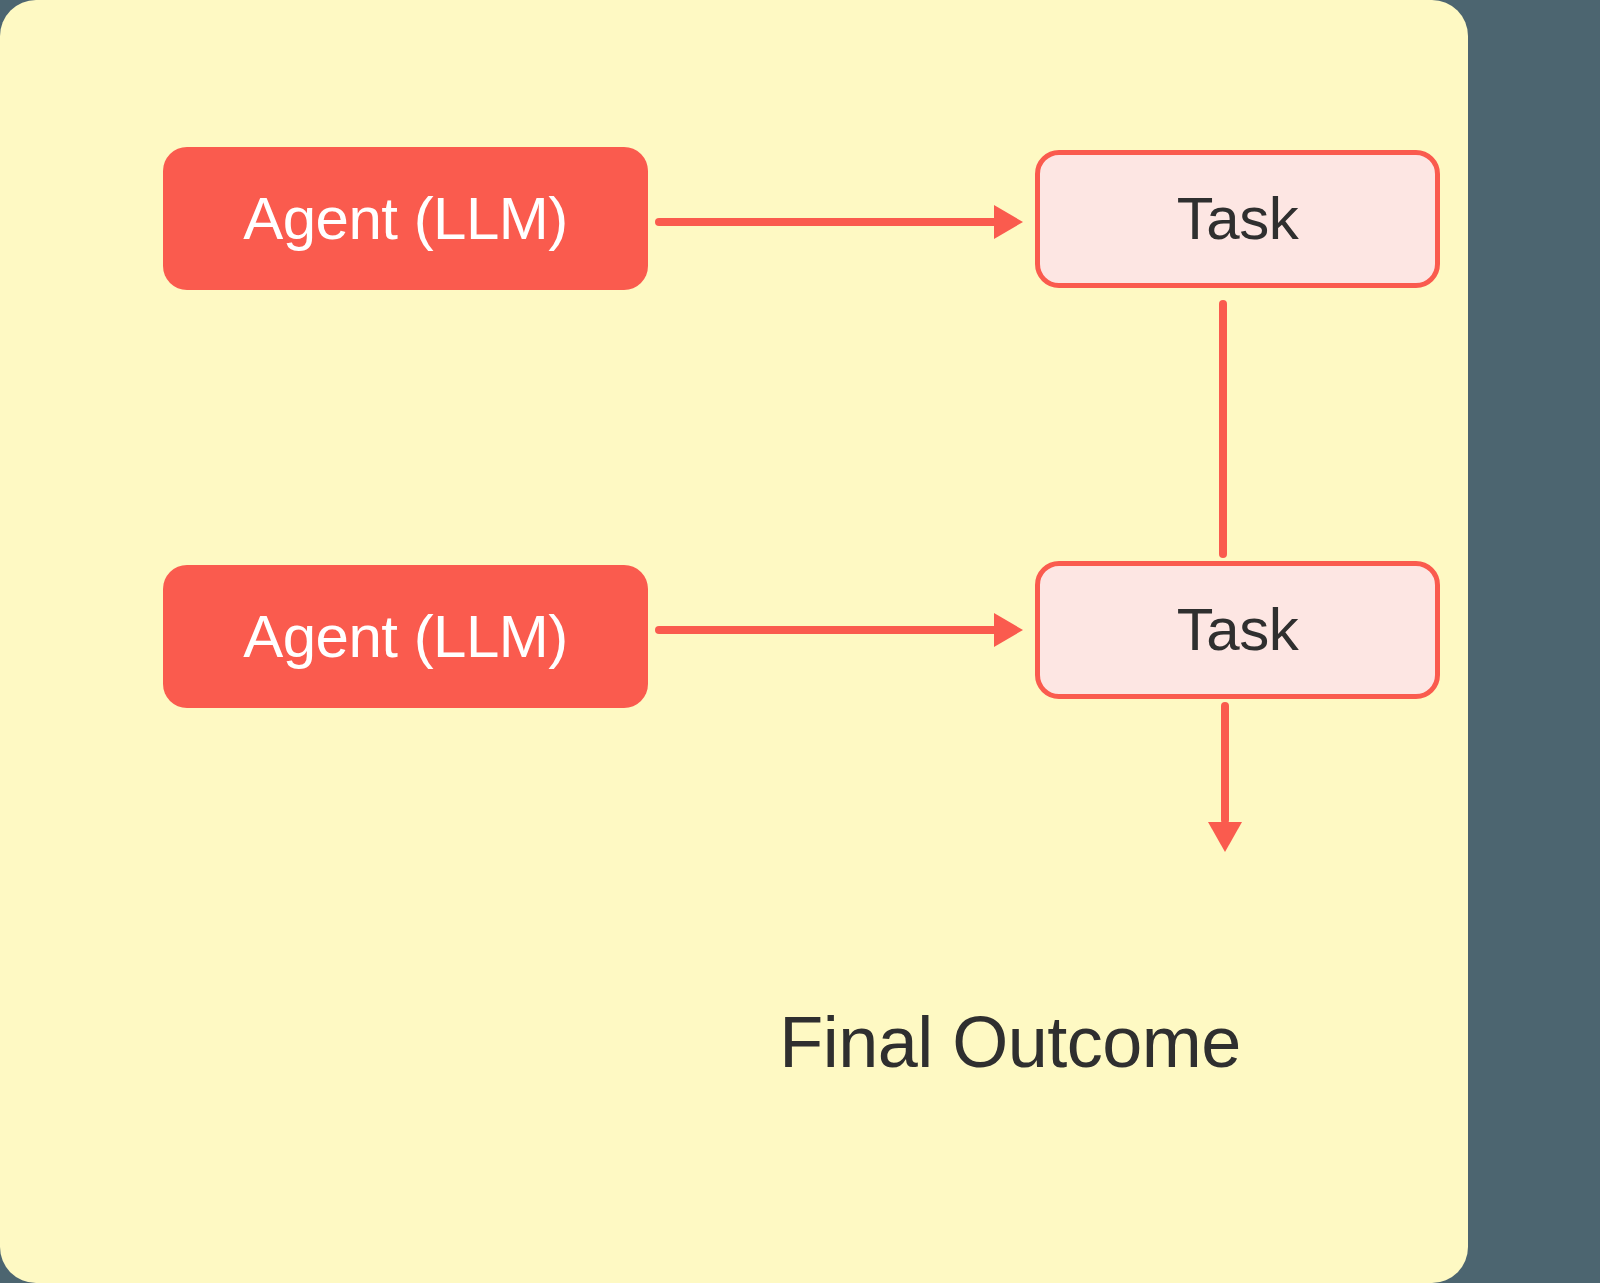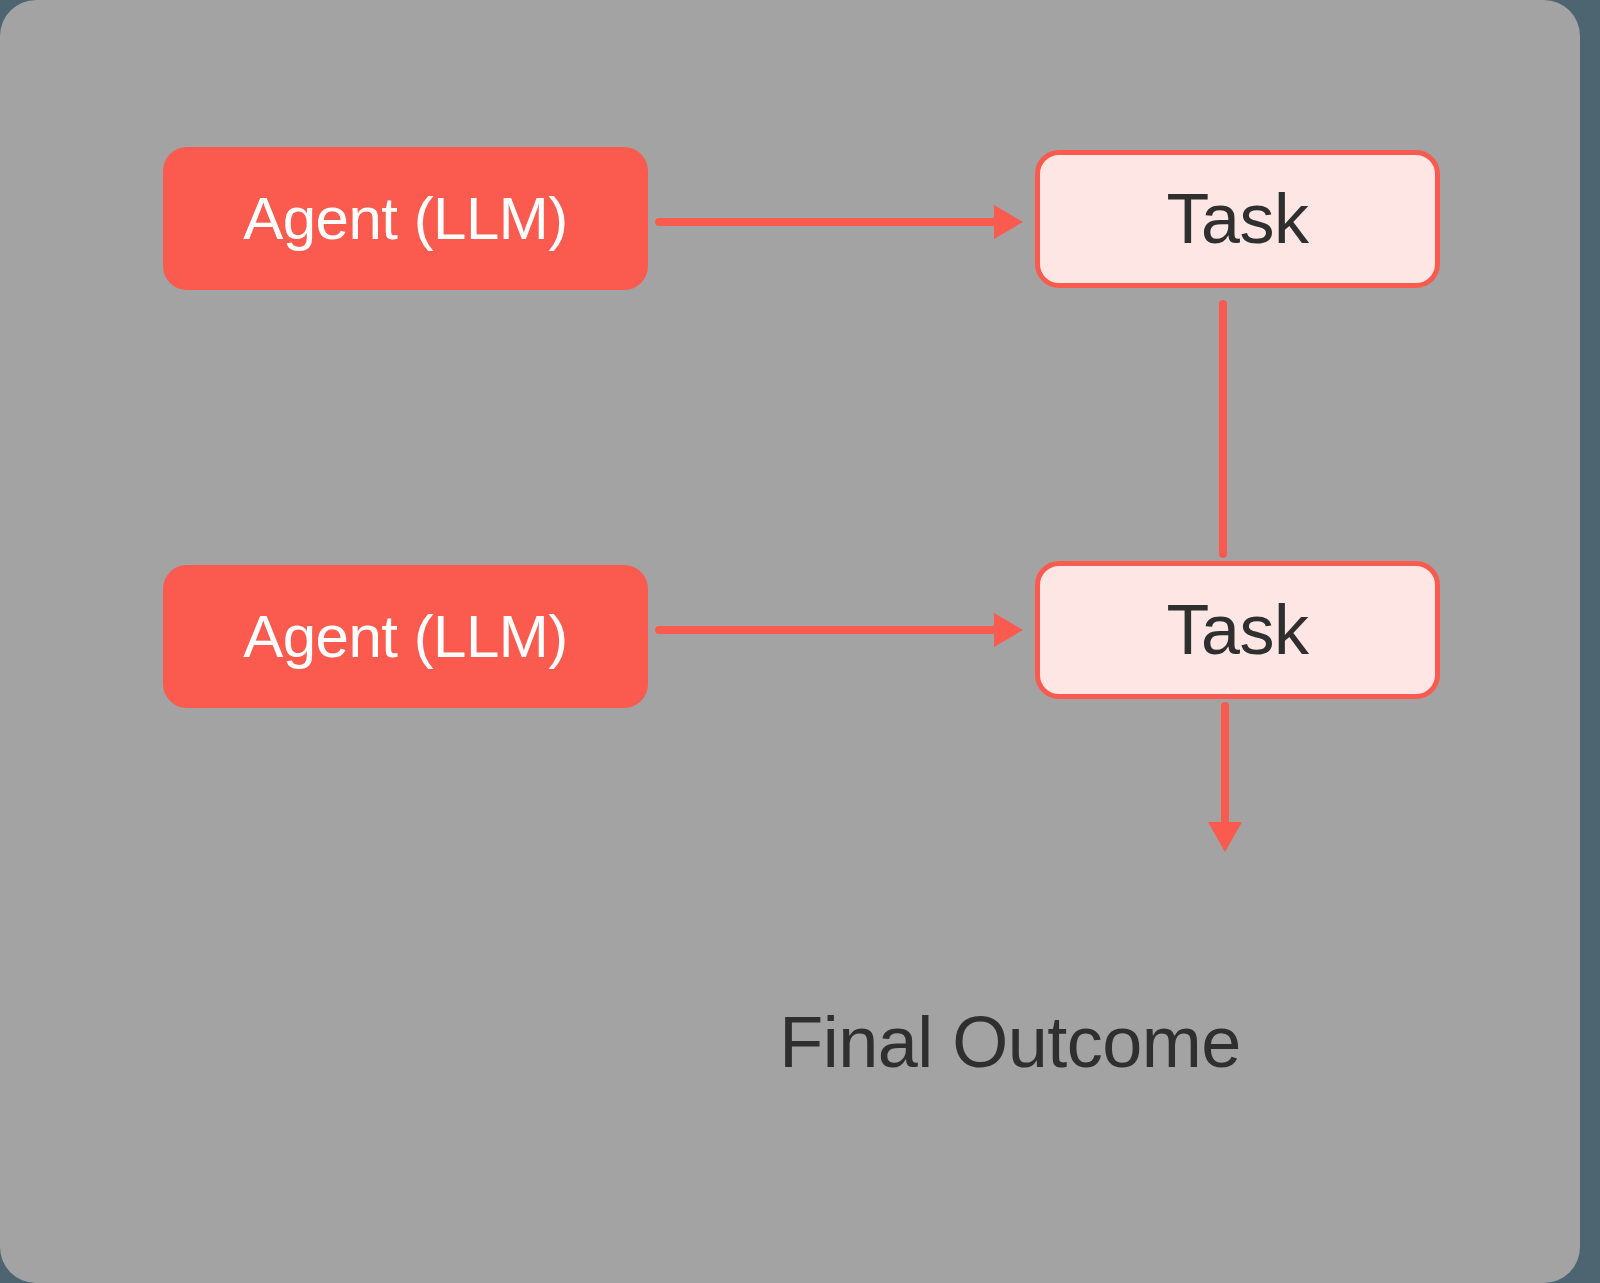--- a/index.html
+++ b/index.html
@@ -9,23 +9,23 @@
   }
   body {
     width: 1600px;
     height: 1283px;
     font-family: "Liberation Sans", sans-serif;
     overflow: hidden;
   }
 
   #canvas {
     position: relative;
-    width: 1580px;
+    width: 1468px;
     height: 1283px;
-    background: #a3a3a3;
+    background: #fef9c3;
     border-radius: 36px;
     overflow: hidden;
   }
 
   
   .agent-box {
     position: absolute;
     left: 163px;
     width: 485px;
     height: 143px;
@@ -56,21 +56,21 @@
     background: #FDE6E3;
     border: 5px solid #FA5B4E;
     border-radius: 24px;
     display: flex;
     align-items: center;
     justify-content: center;
     box-sizing: border-box;
   }
   .task-box .label {
     color: #2F2F2F;
-    font-size: 70px;
+    font-size: 60px;
     line-height: 1;
     letter-spacing: -0.5px;
     white-space: nowrap;
     font-weight: 400;
   }
   #task-1 { top: 150px; }
   #task-2 { top: 561px; }
 
   
   .h-line {

